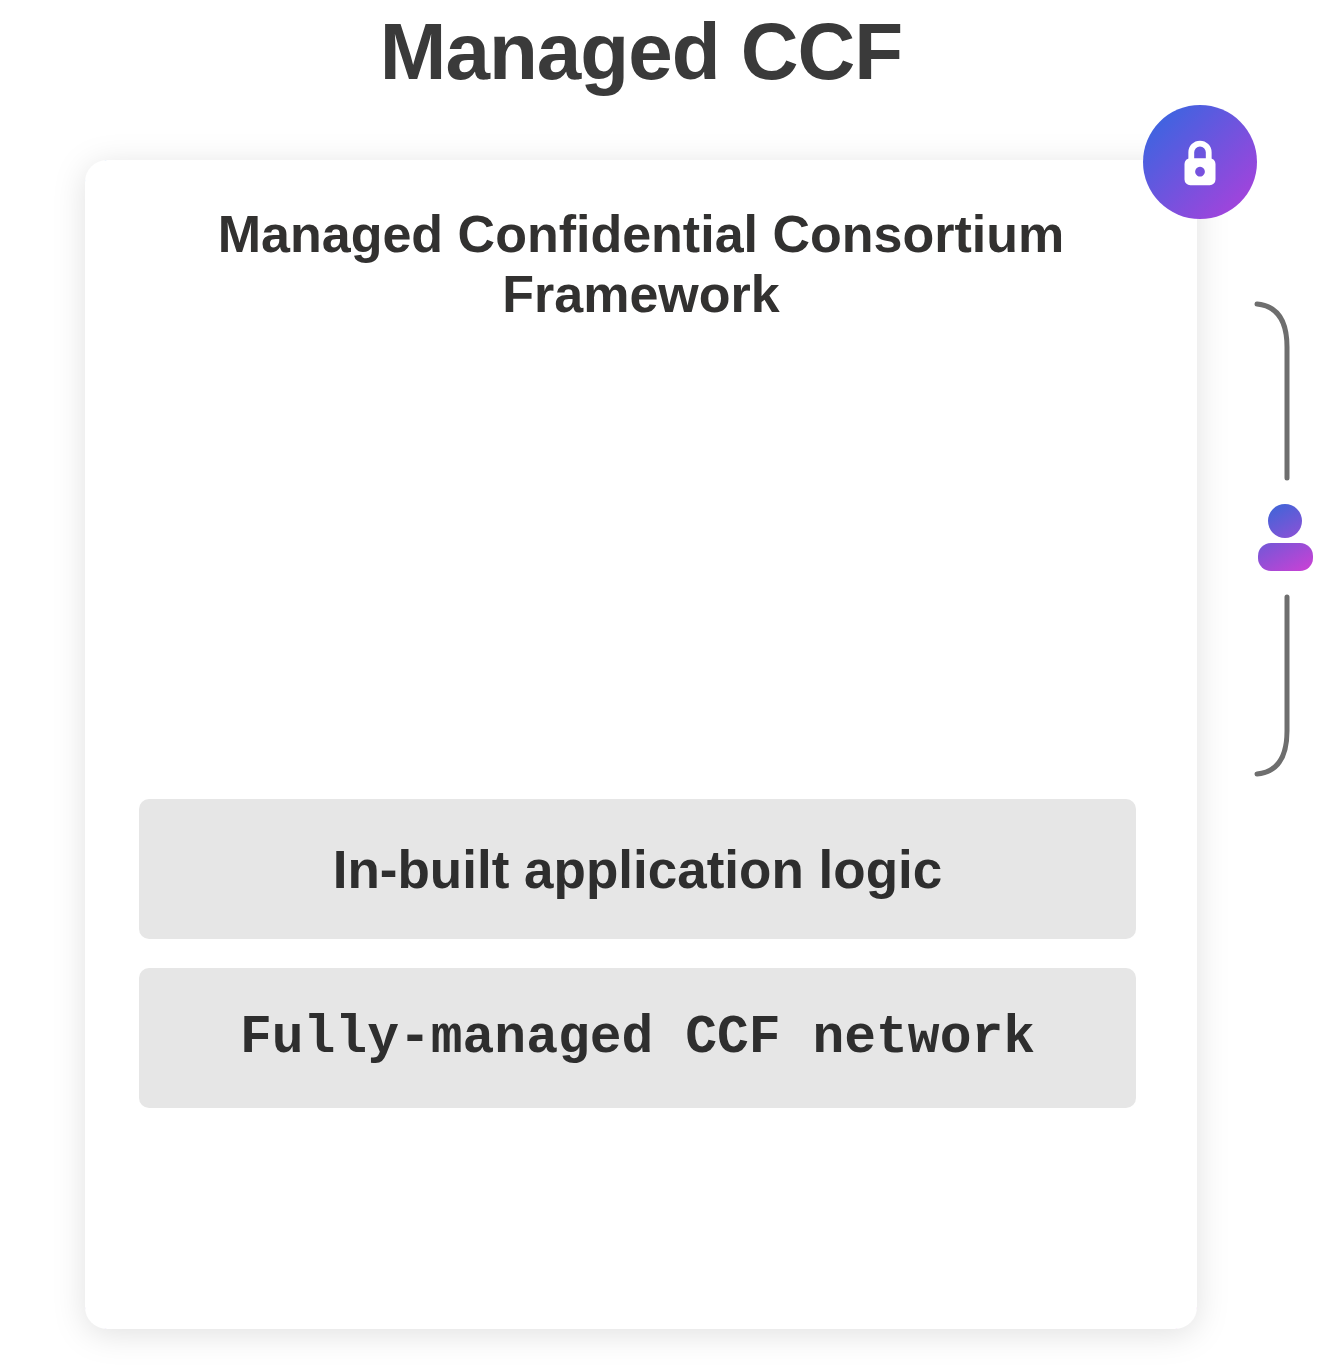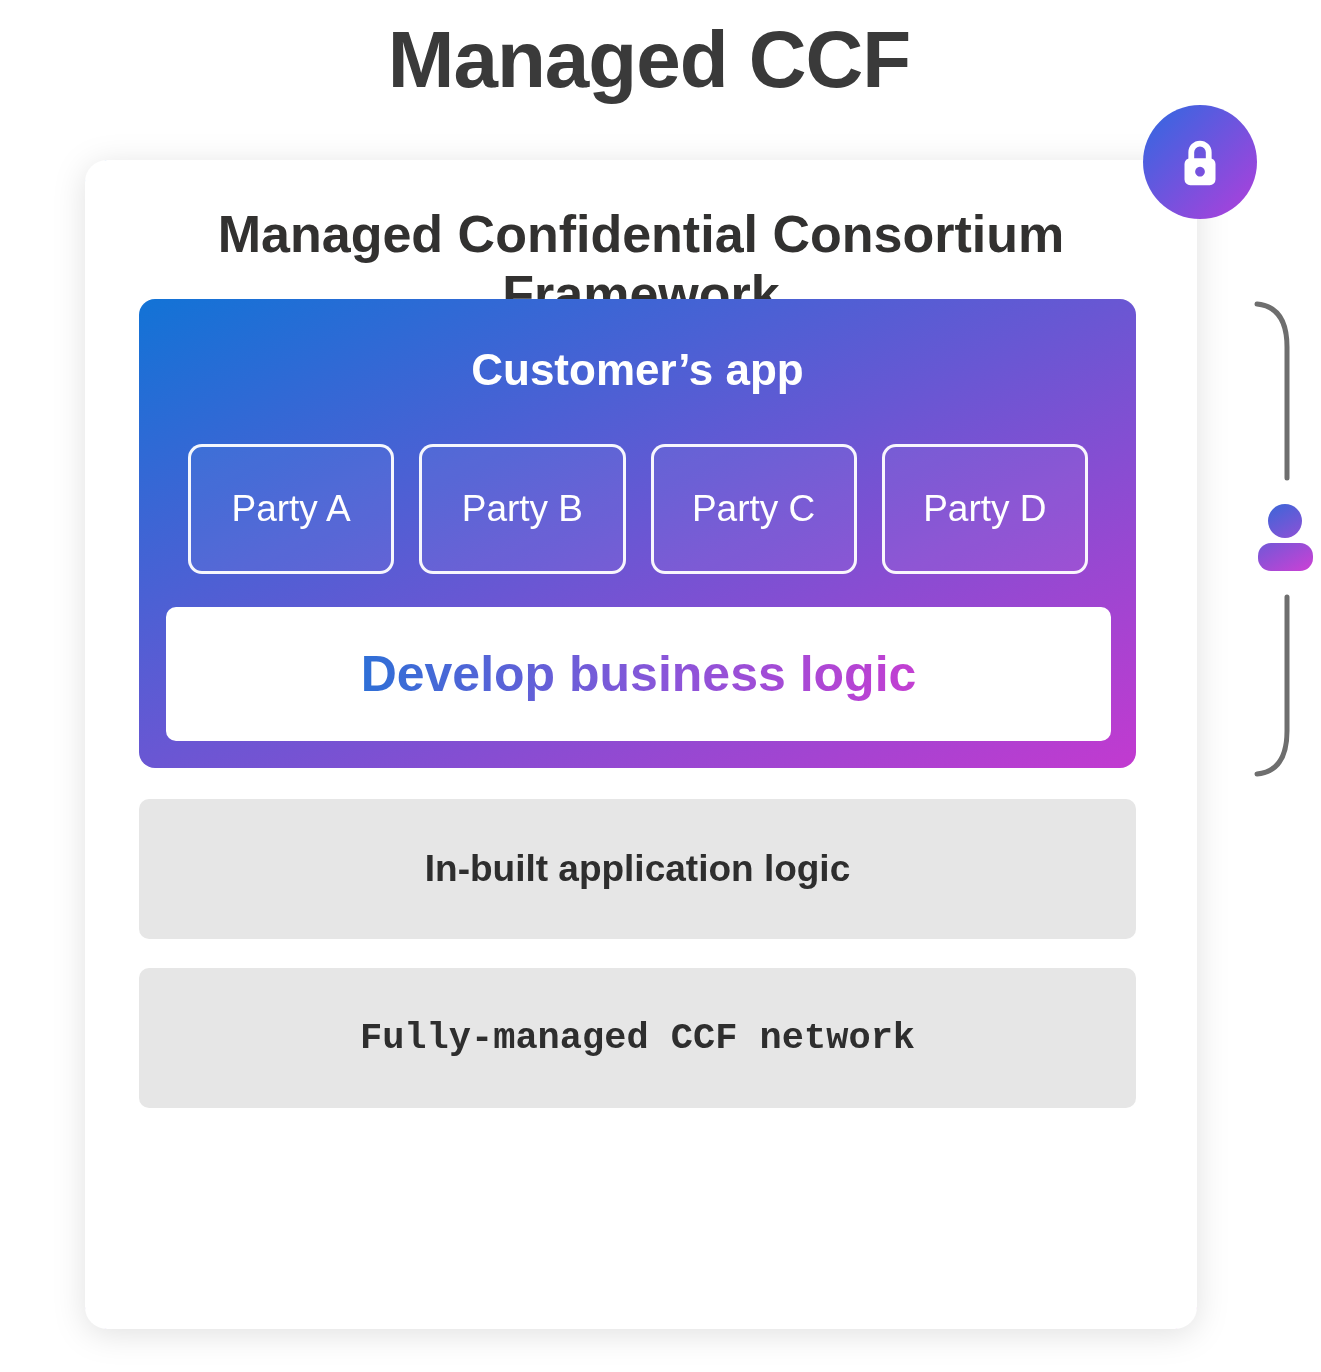--- a/index.html
+++ b/index.html
@@ -11,21 +11,21 @@
     height: 1372px;
     background: #ffffff;
     overflow: hidden;
   }
 
   .title {
     position: absolute;
     left: 85px;
     top: 6px;
     width: 1112px;
-    margin: 8px;
+    margin: 0;
     text-align: center;
     font-size: 80px;
     font-weight: 700;
     letter-spacing: -1px;
     color: #3a3a3a;
   }
 
   
   .frame {
     position: absolute;
@@ -124,21 +124,21 @@
   .layer {
     position: absolute;
     left: 54px;
     width: 997px;
     height: 140px;
     border-radius: 10px;
     background: #e6e6e6;
     display: flex;
     align-items: center;
     justify-content: center;
-    font-size: 37px;
+    font-size: 53px;
     font-weight: 700;
     color: #2e2e2e;
   }
   .layer-1 { top: 639px; }
   .layer-2 { top: 808px; font-family: Liberation Mono, monospace; }
   .layer-3 { top: 977px; }
 
   
   .lock-badge {
     position: absolute;
@@ -169,34 +169,20 @@
 
 <div class="stage">
 
   <h1 class="title">Managed CCF</h1>
 
   <div class="frame">
     <div class="card">
 
       <div class="heading">Managed Confidential Consortium Framework</div>
 
-      <div class="app-panel">
-        <div class="app-title">Customer’s app</div>
-
-        <div class="party-row">
-          <div class="party">Party A</div>
-          <div class="party">Party B</div>
-          <div class="party">Party C</div>
-          <div class="party">Party D</div>
-        </div>
-
-        <div class="action-box">
-          <span class="action-text">Develop business logic</span>
-        </div>
-      </div>
 
       <div class="layer layer-1">In-built application logic</div>
       <div class="layer layer-2">Fully-managed CCF network</div>
 
     </div>
   </div>
 
   <div class="lock-badge">
     <svg width="62" height="62" viewBox="0 0 64 64" aria-hidden="true">
       <path d="M23 30 V22 a9 9 0 0 1 18 0 V30" fill="none" stroke="#ffffff" stroke-width="6" stroke-linecap="round"></path>

